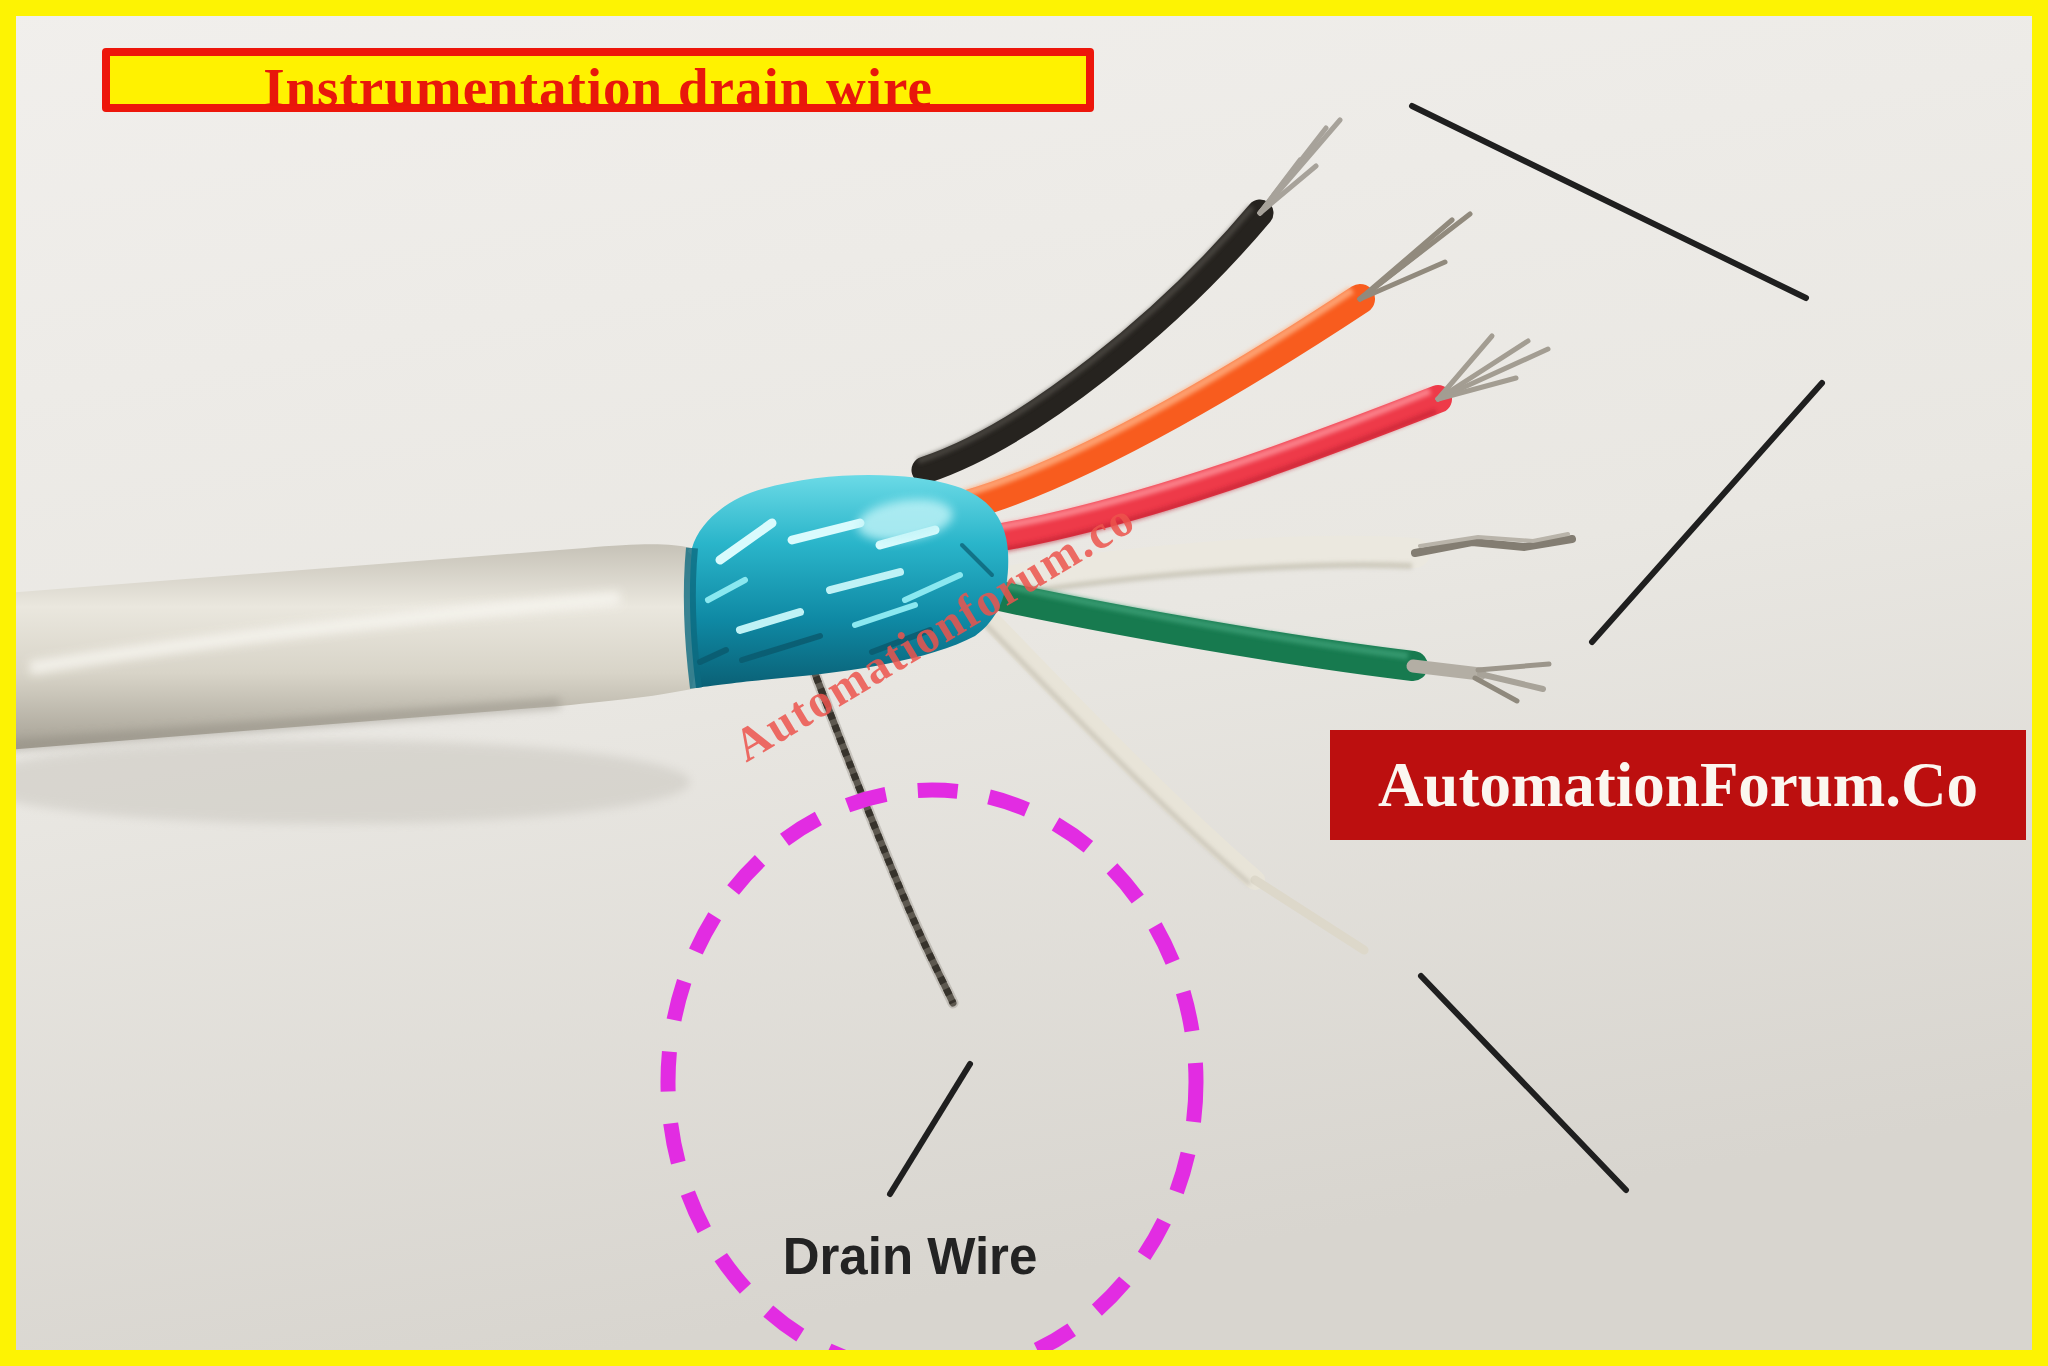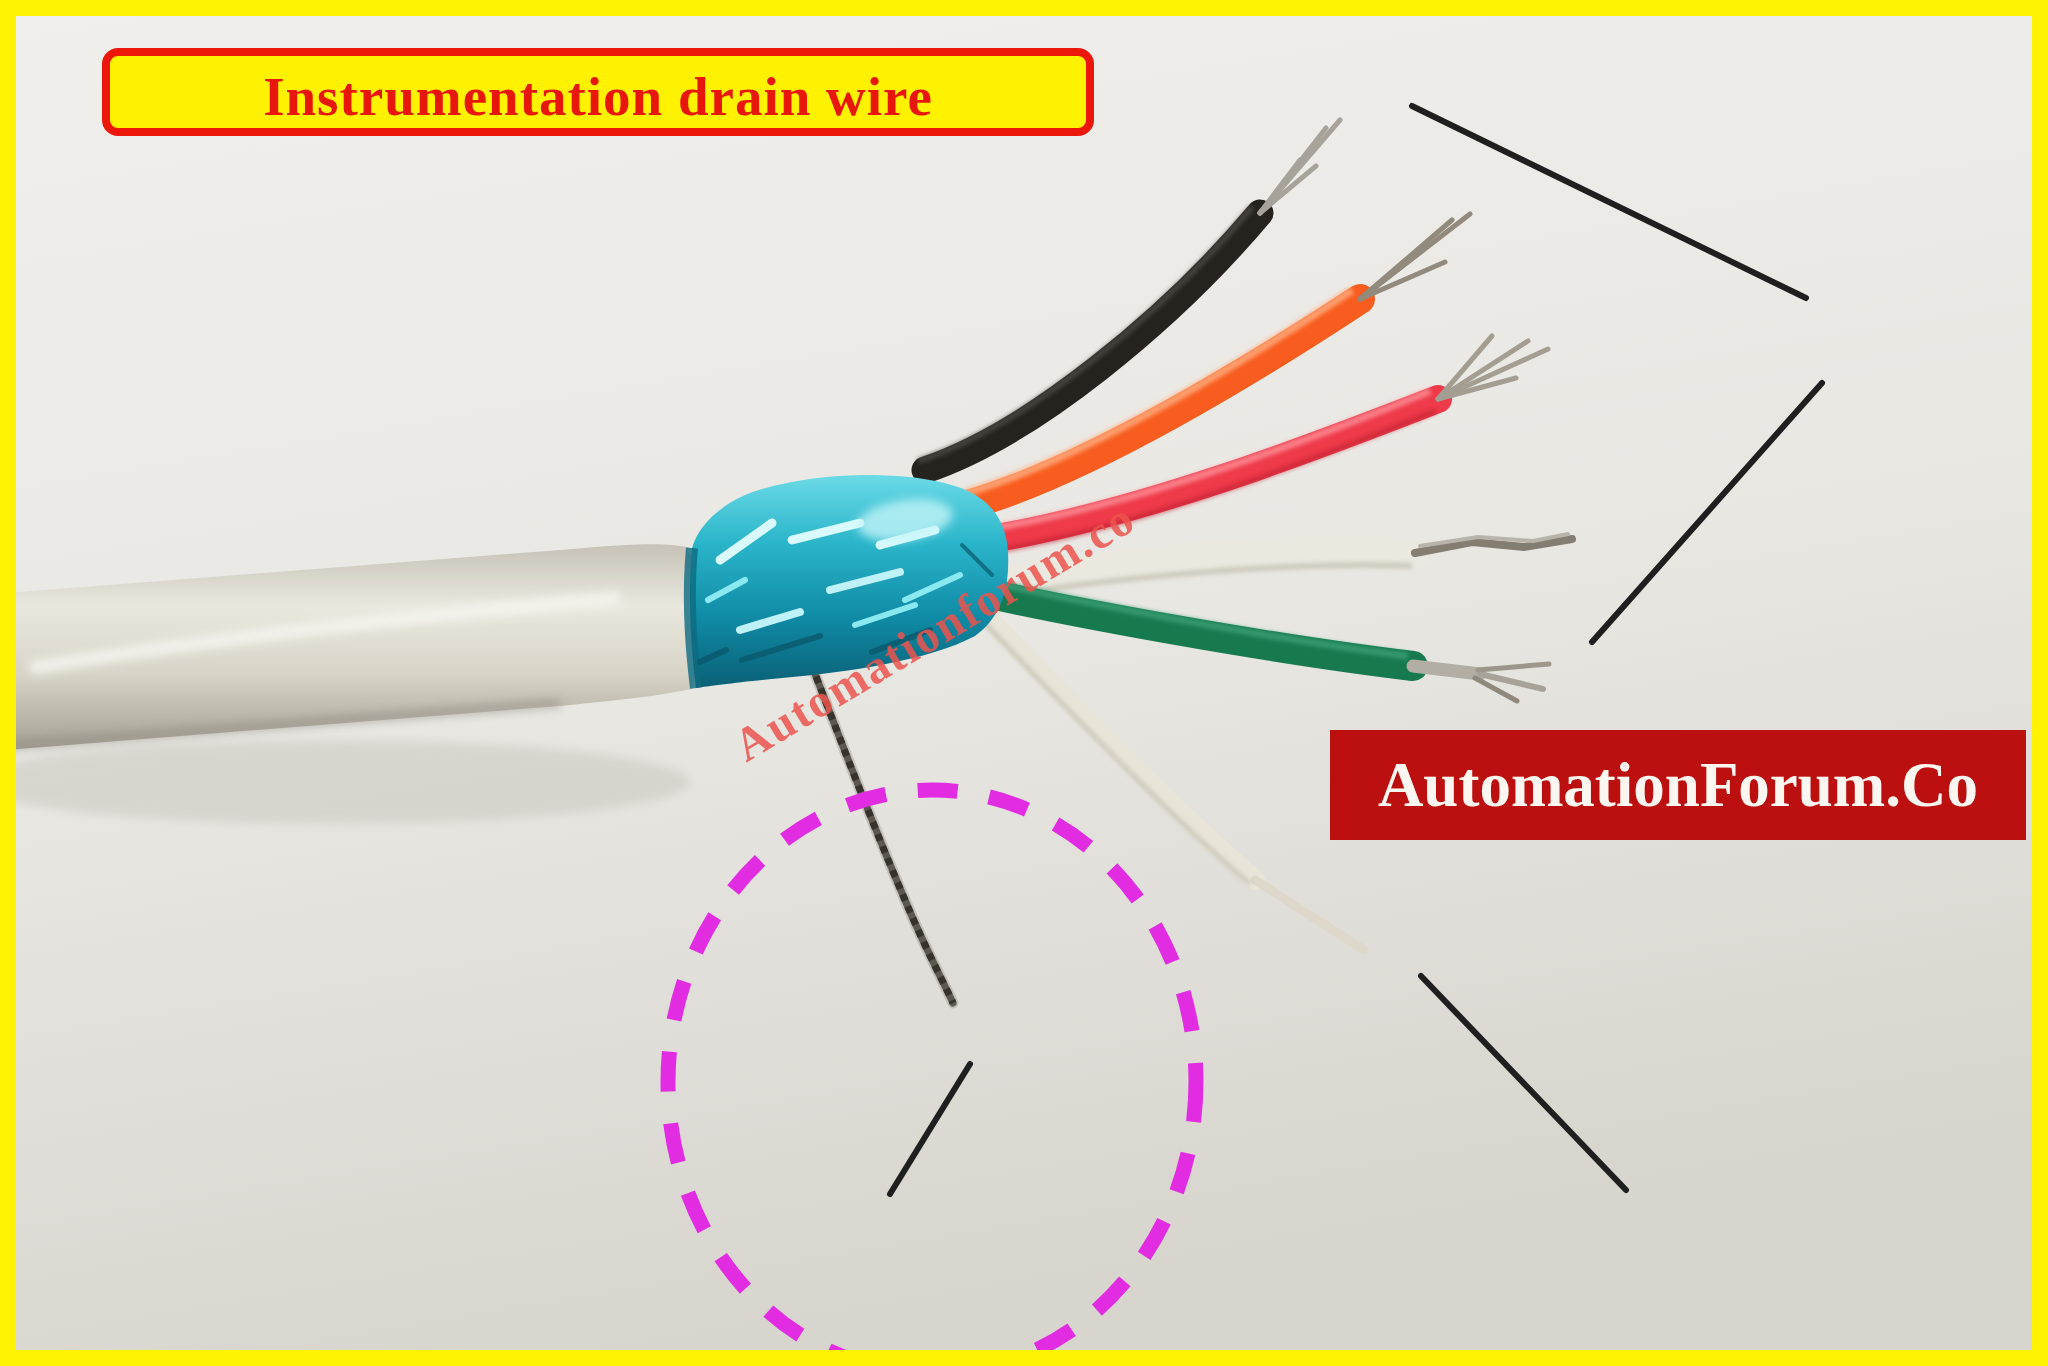--- a/index.html
+++ b/index.html
@@ -8,23 +8,23 @@
     background:#e7e5e0;font-family:"Liberation Sans",sans-serif;
   }
   .photo-svg{position:absolute;left:0;top:0;z-index:1;}
   
   .frame{
     position:absolute;inset:0;border:16px solid #fdf303;z-index:50;
     pointer-events:none;box-sizing:border-box;
   }
   
   .title-box{
-    position:absolute;left:102px;top:48px;width:992px;height:88px;z-index:20;
-    background:#fff200;border:8px solid #ed160b;border-radius:16px;
-    box-sizing:border-box;display:flex;align-items:flex-end;justify-content:center;
+    position:absolute;left:102px;top:48px;width:992px;height:64px;z-index:20;
+    background:#fff200;border:8px solid #ed160b;border-radius:4px;
+    box-sizing:border-box;display:flex;align-items:flex-start;justify-content:center;
   }
   .title-box .title-text{
     font-family:"Liberation Serif",serif;font-weight:bold;font-size:55px;
     color:#e8170b;letter-spacing:1px;white-space:nowrap;
   }
   
   .gauge-label{
     position:absolute;left:1615px;top:281px;z-index:20;
     font-weight:bold;font-size:58px;color:#1a1a1a;letter-spacing:1px;white-space:nowrap;
   }
@@ -199,16 +199,17 @@
 
   <div class="title-box">
     <span class="title-text">Instrumentation drain wire</span>
   </div>
 
 
   <div class="brand-banner">
     <span class="brand-text">AutomationForum.Co</span>
   </div>
 
+  <div class="drain-label">Drain Wire</div>
 
 
   <div class="frame"></div>
 </div>
 
 </body></html>

